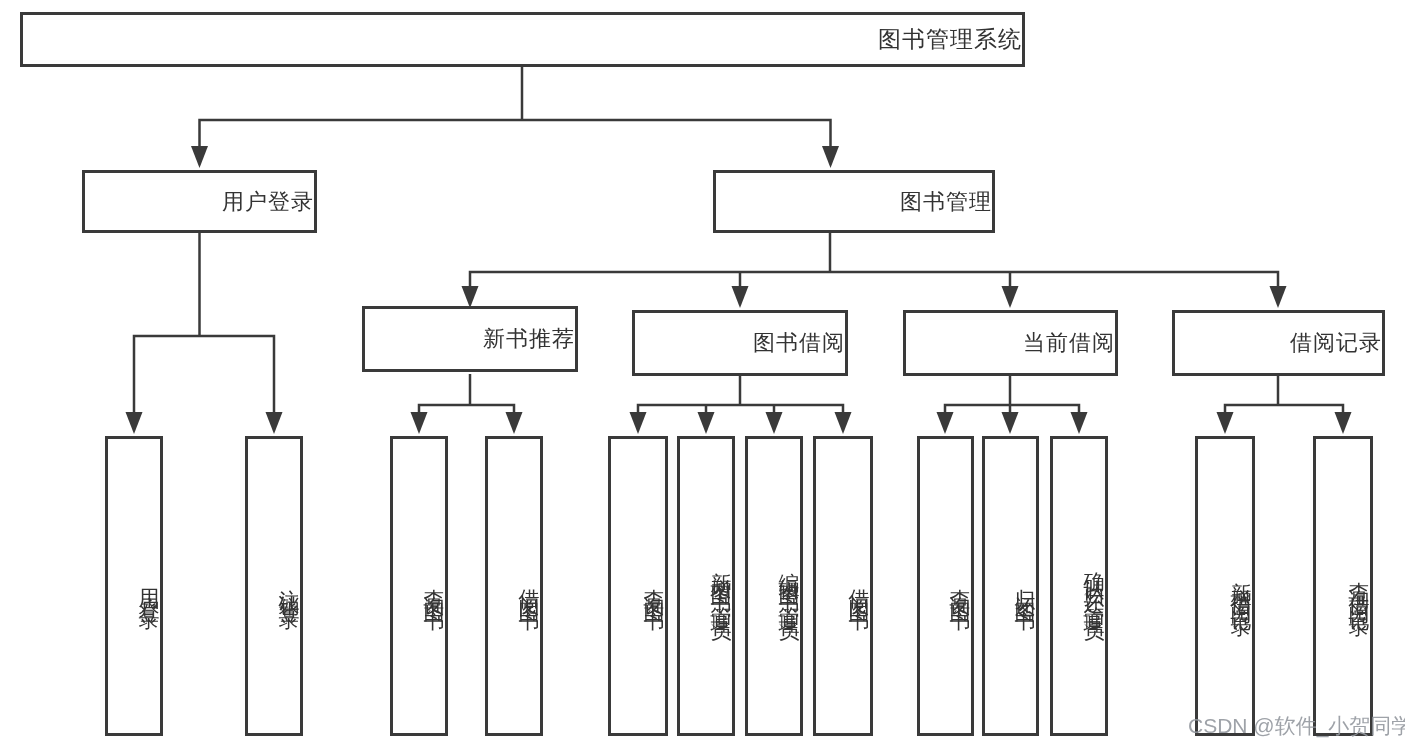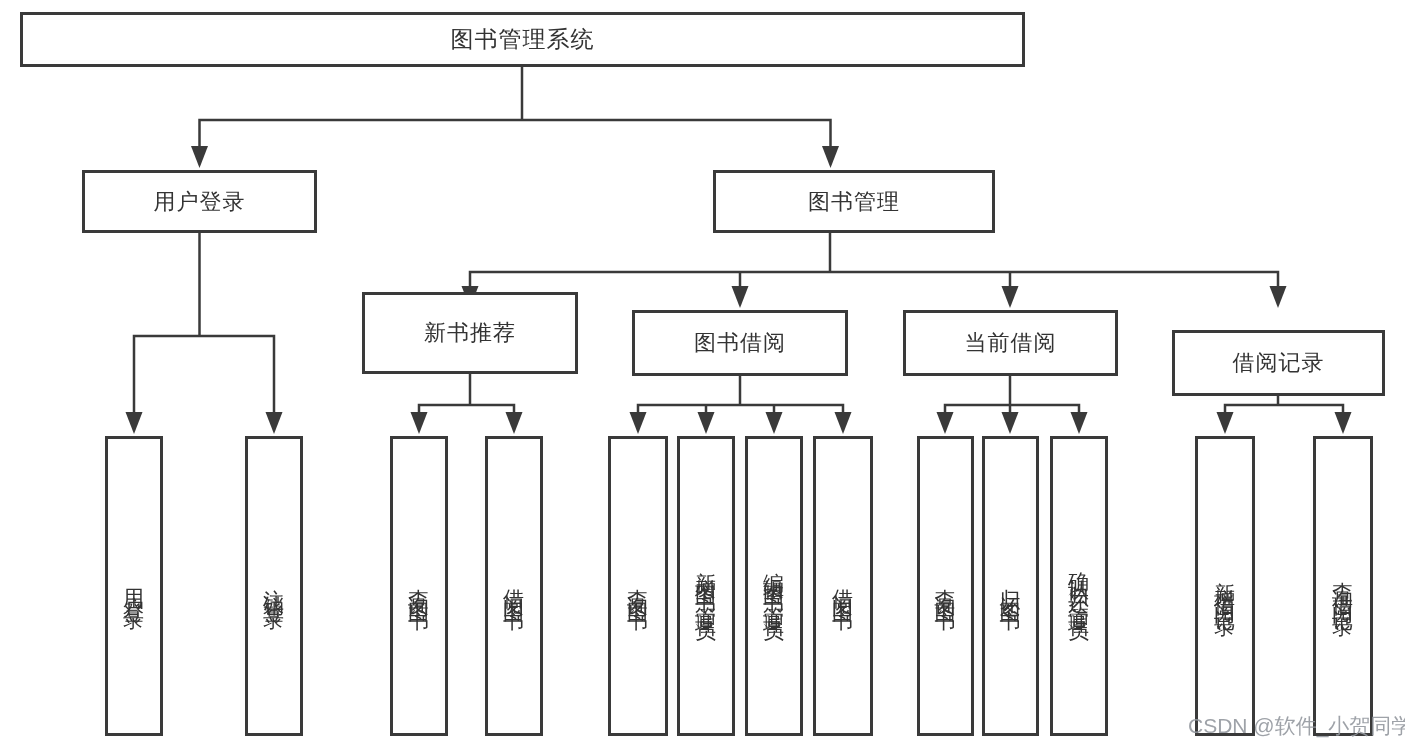--- a/index.html
+++ b/index.html
@@ -21,21 +21,21 @@
     width: 1405px;
     height: 747px;
   }
   .box {
     position: absolute;
     box-sizing: border-box;
     border: 3px solid #3a3a3a;
     background: #ffffff;
     display: flex;
     align-items: center;
-    justify-content: center;
+    justify-content: flex-end;
   }
   .h-label {
     font-size: 22px;
     color: #333333;
     letter-spacing: 1px;
     white-space: nowrap;
   }
   .root-label { font-size: 23px; }
   .v-label {
     writing-mode: vertical-rl;
@@ -120,30 +120,30 @@
     <span class="h-label root-label">图书管理系统</span>
   </div>
 
   <div class="box" style="left:82px; top:170px; width:235px; height:63px;">
     <span class="h-label">用户登录</span>
   </div>
   <div class="box" style="left:713px; top:170px; width:282px; height:63px;">
     <span class="h-label">图书管理</span>
   </div>
 
-  <div class="box" style="left:362px; top:292px; width:216px; height:82px;">
+  <div class="box" style="left:362px; top:306px; width:216px; height:66px;">
     <span class="h-label">新书推荐</span>
   </div>
   <div class="box" style="left:632px; top:310px; width:216px; height:66px;">
     <span class="h-label">图书借阅</span>
   </div>
   <div class="box" style="left:903px; top:310px; width:215px; height:66px;">
     <span class="h-label">当前借阅</span>
   </div>
-  <div class="box" style="left:1172px; top:310px; width:213px; height:66px;margin-top:20px;">
+  <div class="box" style="left:1172px; top:310px; width:213px; height:66px;">
     <span class="h-label">借阅记录</span>
   </div>
 
   <div class="box" style="left:105px; top:436px; width:58px; height:300px;">
     <span class="v-label">用户登录</span>
   </div>
   <div class="box" style="left:245px; top:436px; width:58px; height:300px;">
     <span class="v-label">注销登录</span>
   </div>
 

